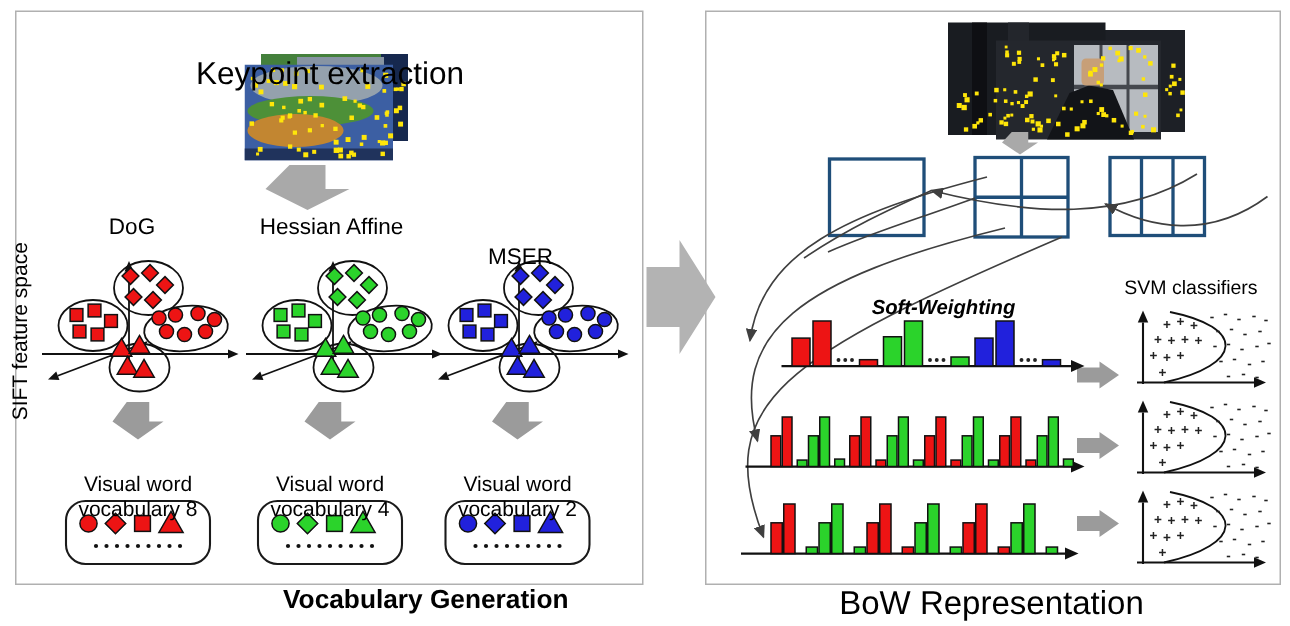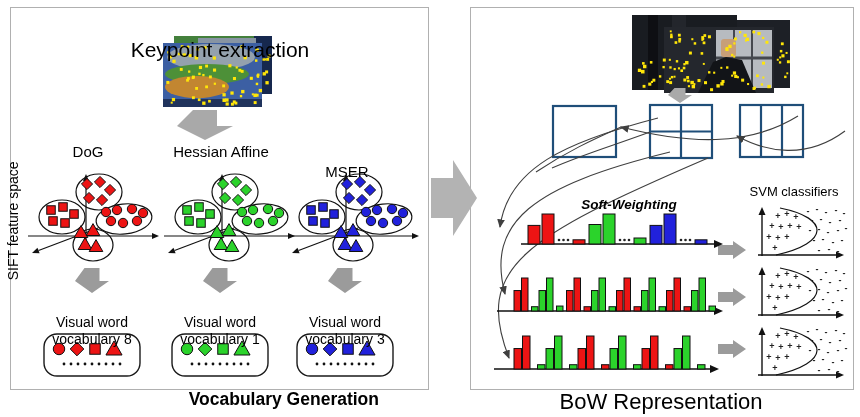--- a/index.html
+++ b/index.html
@@ -611,24 +611,24 @@
   <div class="txt" id="lbl-hessian">Hessian Affine</div>
   <div class="txt" id="lbl-dog">DoG</div>
   <div class="txt" id="lbl-mser">MSER</div>
 
   <div class="vocab-label" id="vocab-1">
     <span>Visual word</span><br>
     <span>vocabulary 8</span>
   </div>
   <div class="vocab-label" id="vocab-2">
     <span>Visual word</span><br>
-    <span>vocabulary 1</span>
+    <span>vocabulary 4</span>
   </div>
   <div class="vocab-label" id="vocab-3">
     <span>Visual word</span><br>
-    <span>vocabulary 3</span>
+    <span>vocabulary 2</span>
   </div>
 
   <div class="txt" id="left-title">Vocabulary Generation</div>
   <div class="txt" id="cap2">Soft-Weighting</div>
   <div class="txt" id="svm-label">SVM classifiers</div>
   <div class="txt" id="right-title">BoW Representation</div>
 </div>
 
 </body></html>

